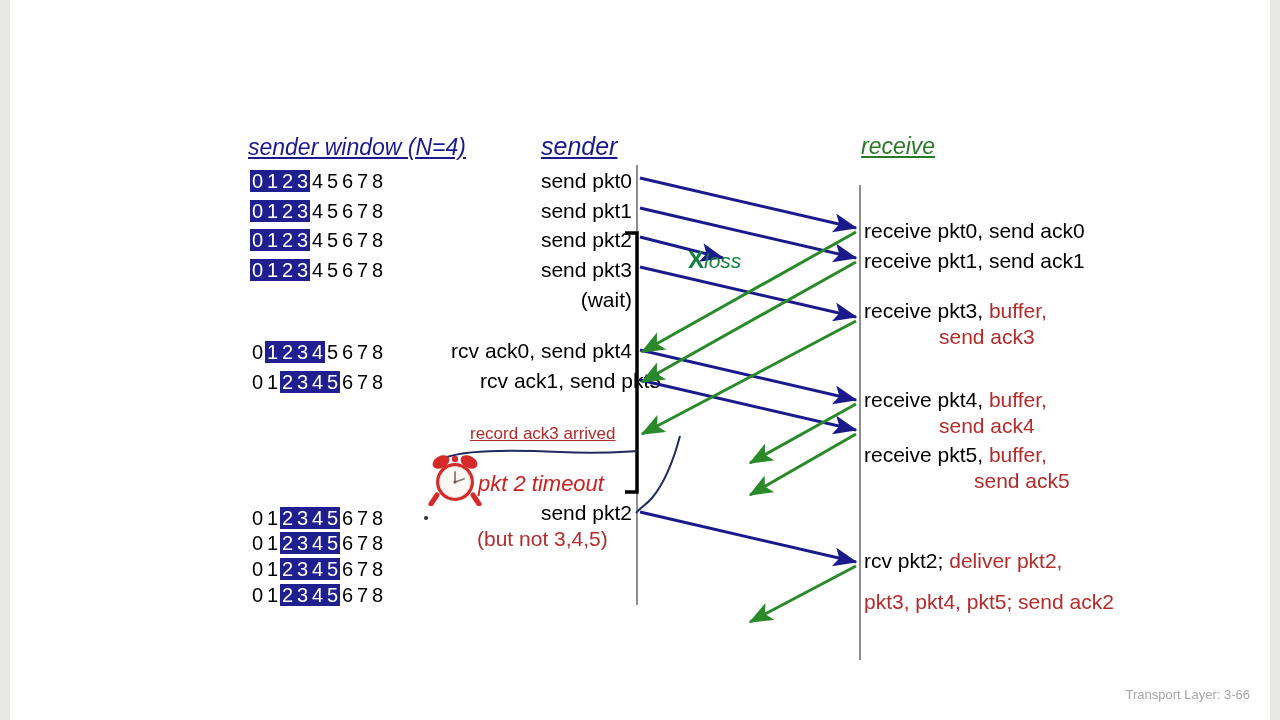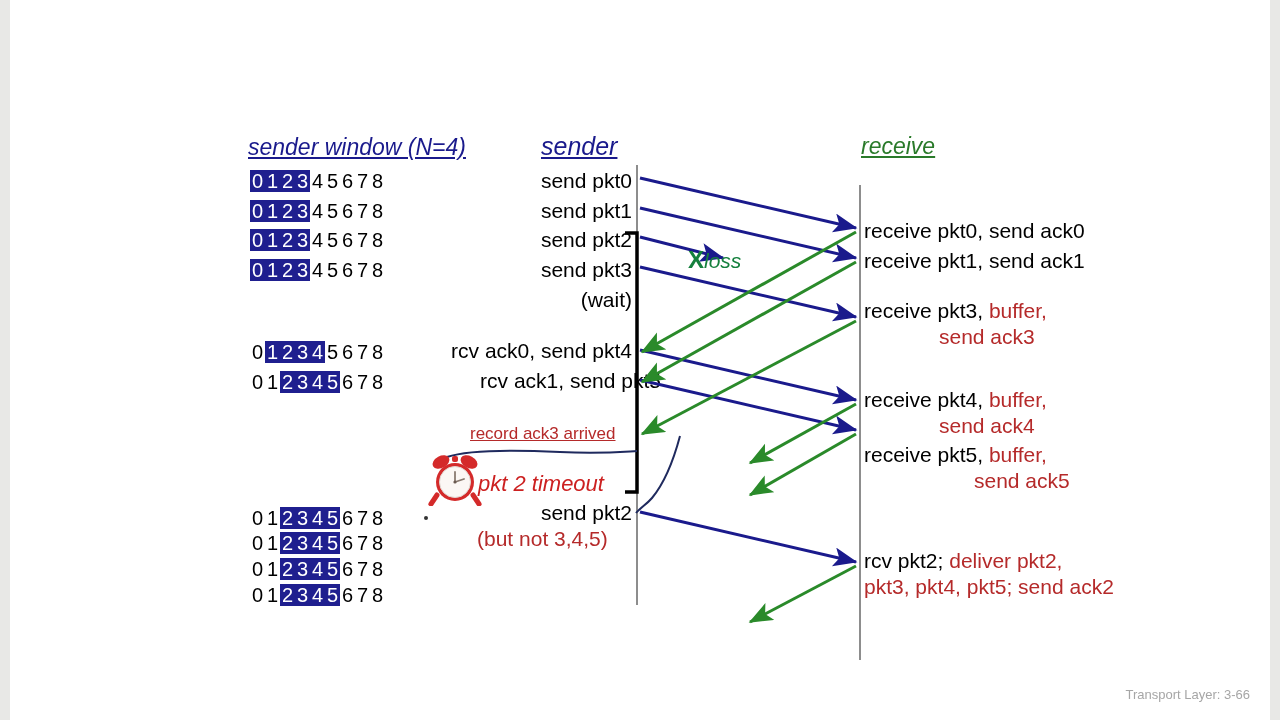--- a/index.html
+++ b/index.html
@@ -318,21 +318,21 @@
   <div id="receiver-labels">
       <div class="rcv-label" style="top: 219px; left: 864px;"><span>receive pkt0, send ack0</span></div>
       <div class="rcv-label" style="top: 249px; left: 864px;"><span>receive pkt1, send ack1</span></div>
       <div class="rcv-label" style="top: 299px; left: 864px;"><span>receive pkt3, </span><span class="red">buffer,</span></div>
       <div class="rcv-label" style="top: 325px; left: 939px;"><span class="red">send ack3</span></div>
       <div class="rcv-label" style="top: 388px; left: 864px;"><span>receive pkt4, </span><span class="red">buffer,</span></div>
       <div class="rcv-label" style="top: 414px; left: 939px;"><span class="red">send ack4</span></div>
       <div class="rcv-label" style="top: 443px; left: 864px;"><span>receive pkt5, </span><span class="red">buffer,</span></div>
       <div class="rcv-label" style="top: 469px; left: 939px; margin-left: 35px;"><span class="red">send ack5</span></div>
       <div class="rcv-label" style="top: 549px; left: 864px;"><span>rcv pkt2; </span><span class="red">deliver pkt2,</span></div>
-      <div class="rcv-label" style="top: 575px; left: 864px;"><span class="red">pkt3, pkt4, pkt5; send ack2</span></div>
+      <div class="rcv-label" style="top: 590px; left: 864px;"><span class="red">pkt3, pkt4, pkt5; send ack2</span></div>
     </div>
 
   <svg class="overlay" id="diagram-svg" viewBox="0 0 1280 720" xmlns="http://www.w3.org/2000/svg">
     <defs>
       <marker id="arrow-blue" markerWidth="9" markerHeight="9" refX="7.5" refY="3.2" orient="auto" markerUnits="strokeWidth">
         <path d="M0,0 L8,3.2 L0,6.4 L1.8,3.2 z" fill="#1a1a8c"></path>
       </marker>
       <marker id="arrow-green" markerWidth="9" markerHeight="9" refX="7.5" refY="3.2" orient="auto" markerUnits="strokeWidth">
         <path d="M0,0 L8,3.2 L0,6.4 L1.8,3.2 z" fill="#2a8a2a"></path>
       </marker>

